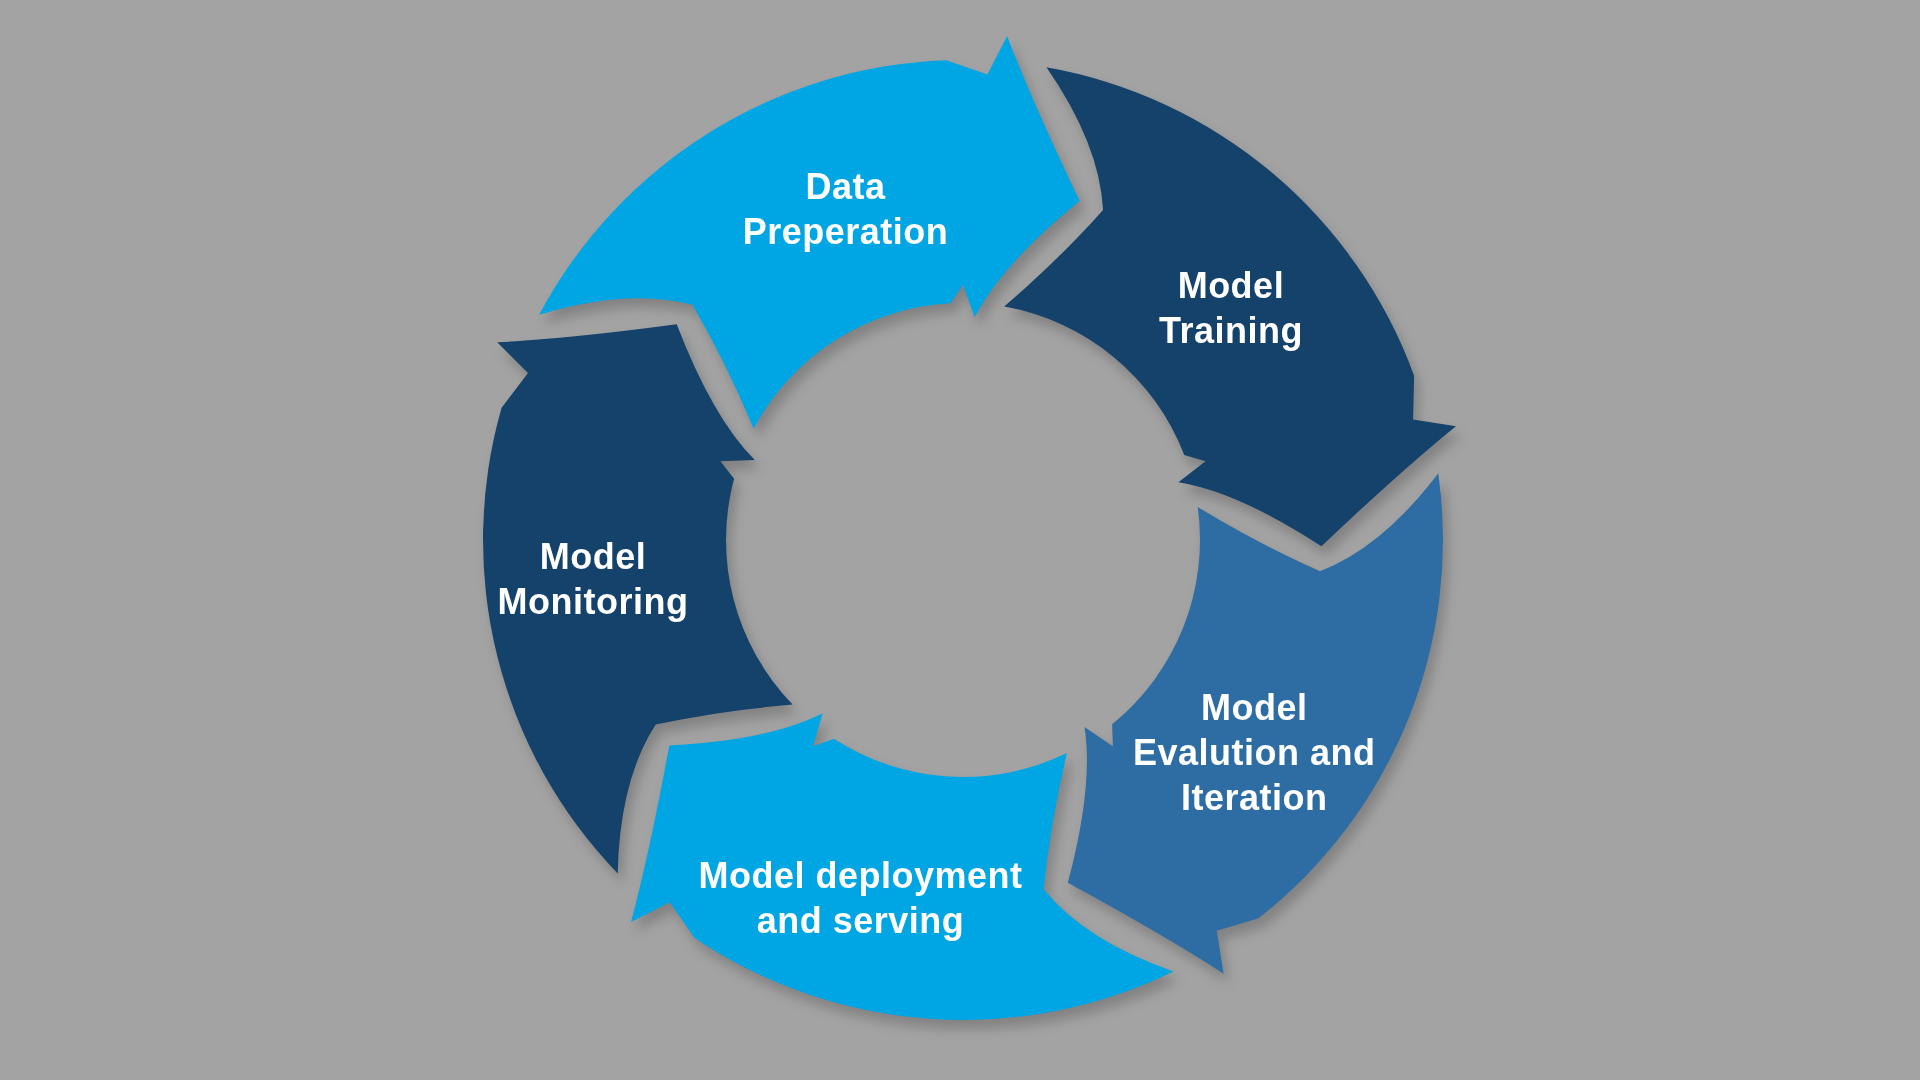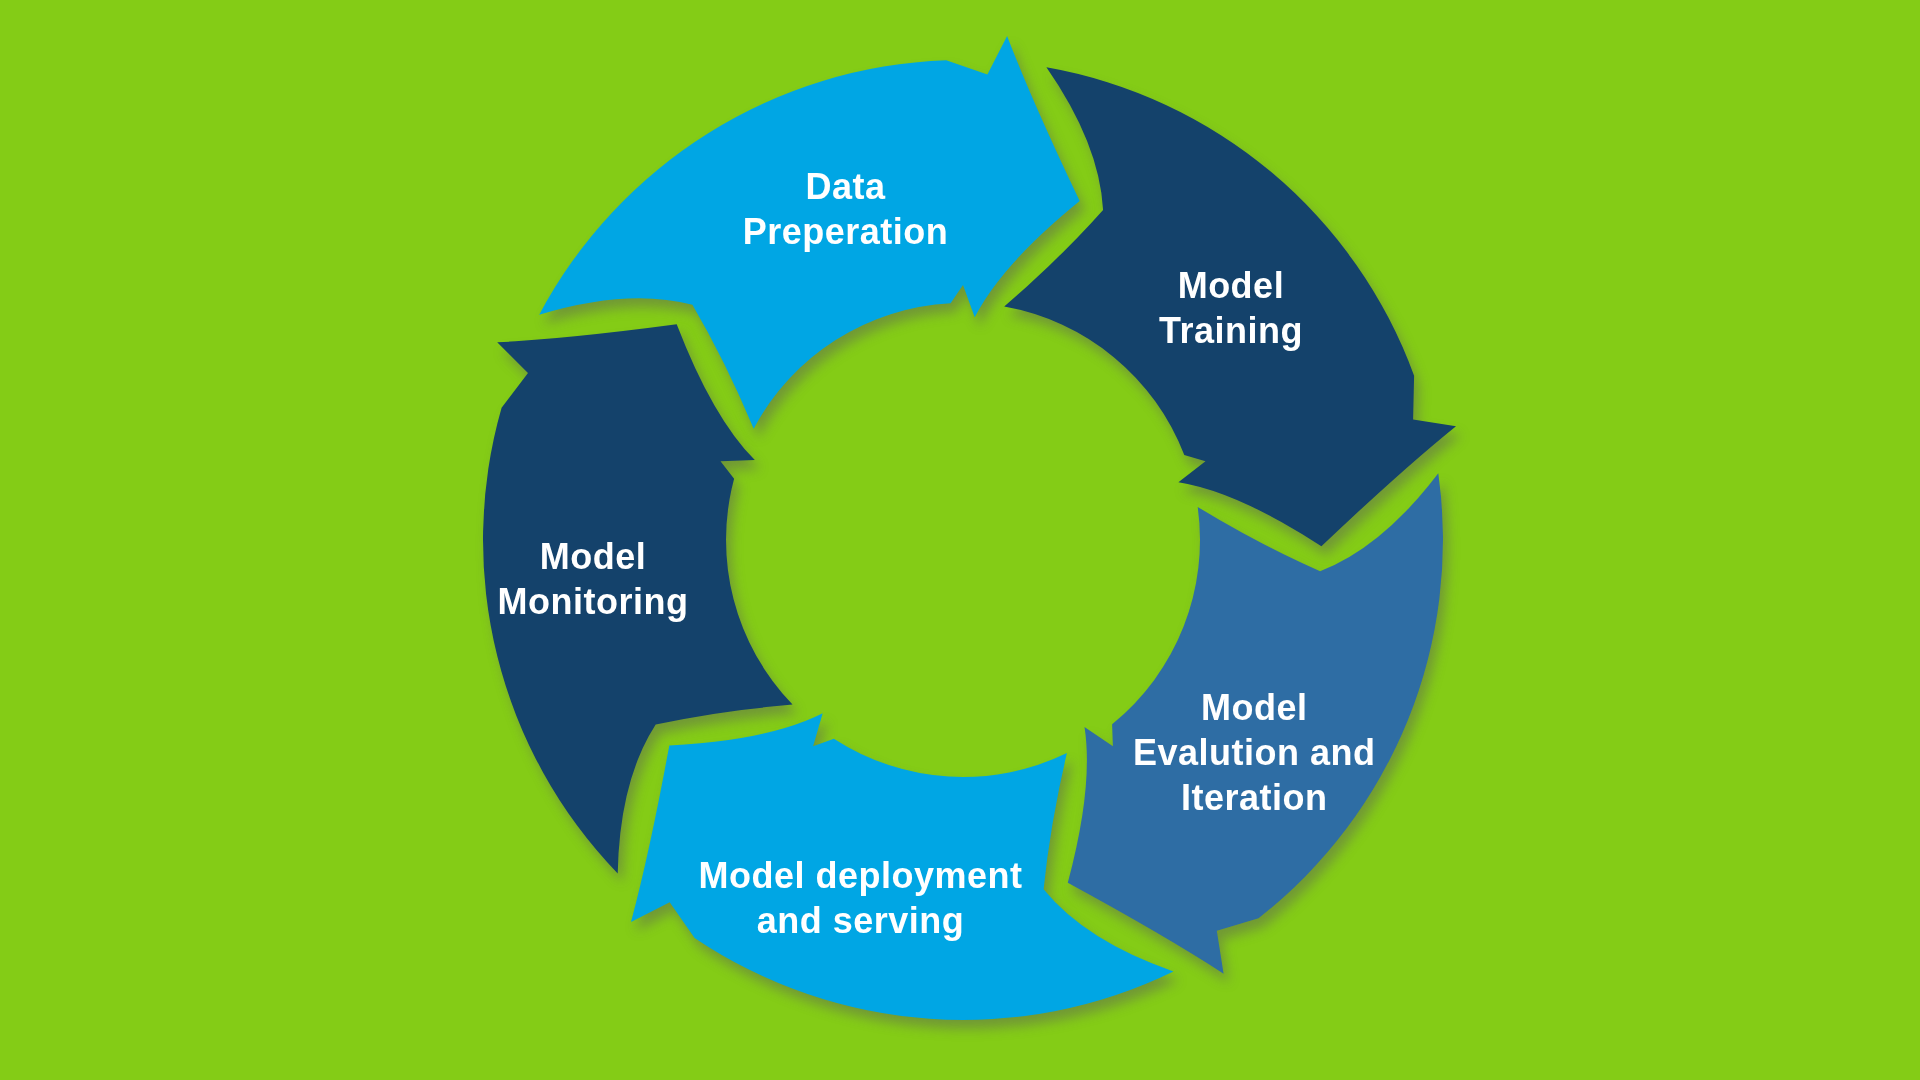--- a/index.html
+++ b/index.html
@@ -4,21 +4,21 @@
 <style>
   html, body {
     margin: 0;
     padding: 0;
     background: #ffffff;
   }
   .stage {
     position: relative;
     width: 1920px;
     height: 1080px;
-    background: #84cc16;
+    background: #a3a3a3;
     overflow: hidden;
   }
   svg.cycle {
     display: block;
     width: 1920px;
     height: 1080px;
   }
   .seg path {
     filter: drop-shadow(5px 9px 6px rgba(90, 90, 90, 0.45));
     stroke: none;

